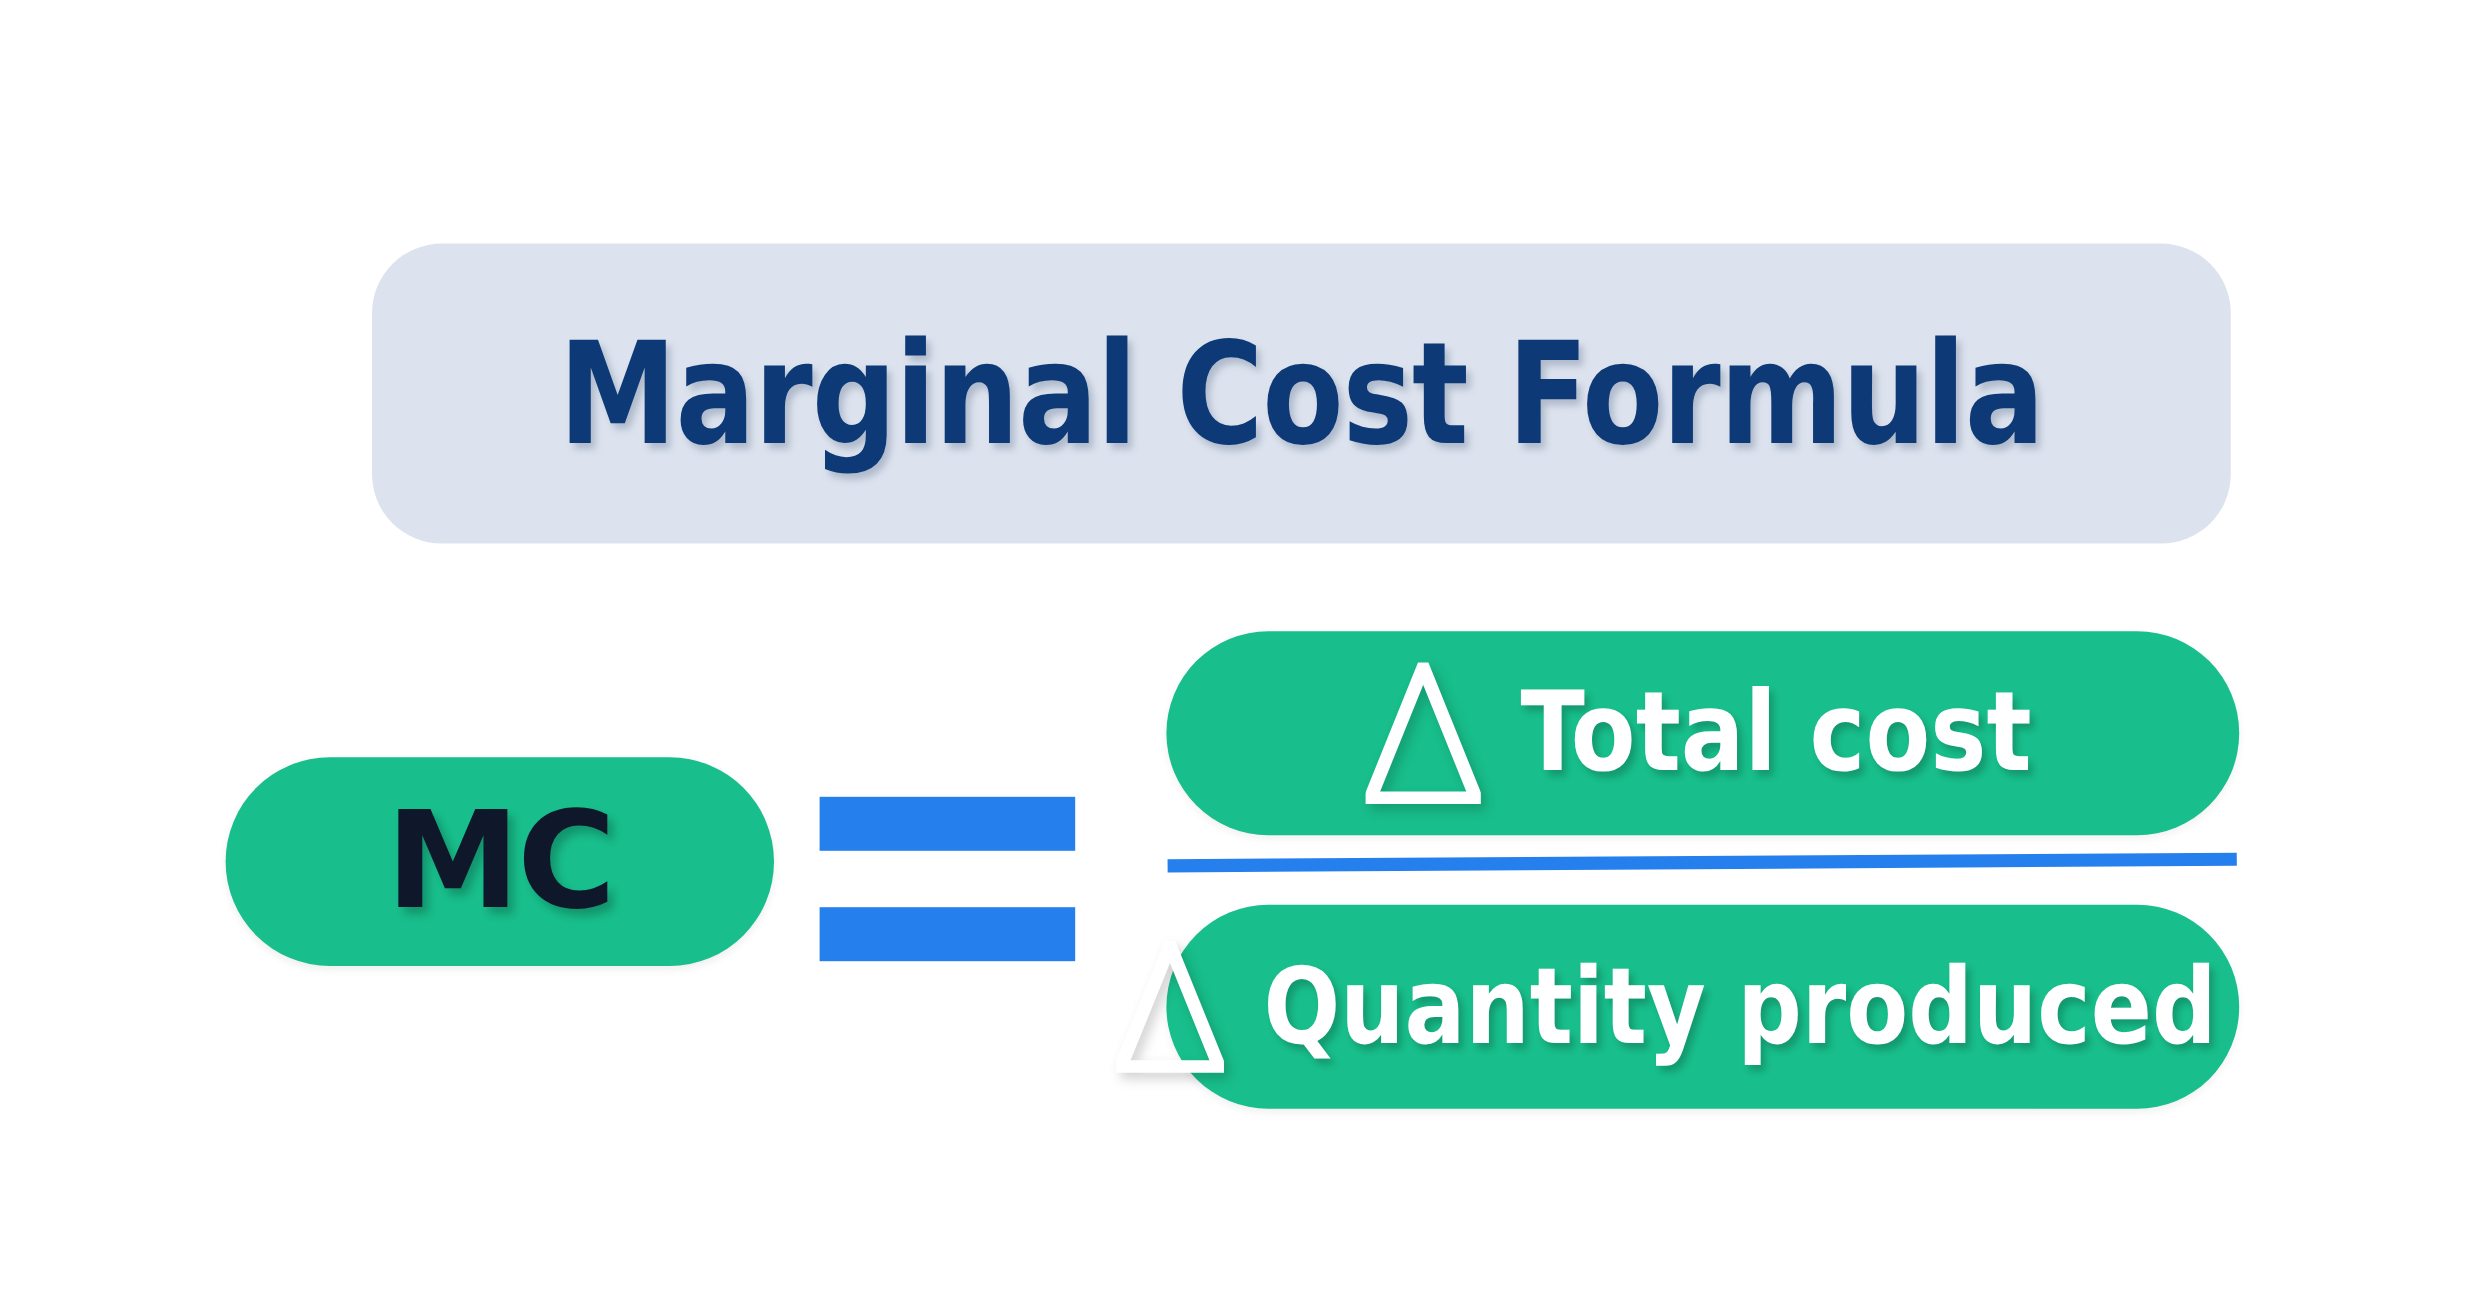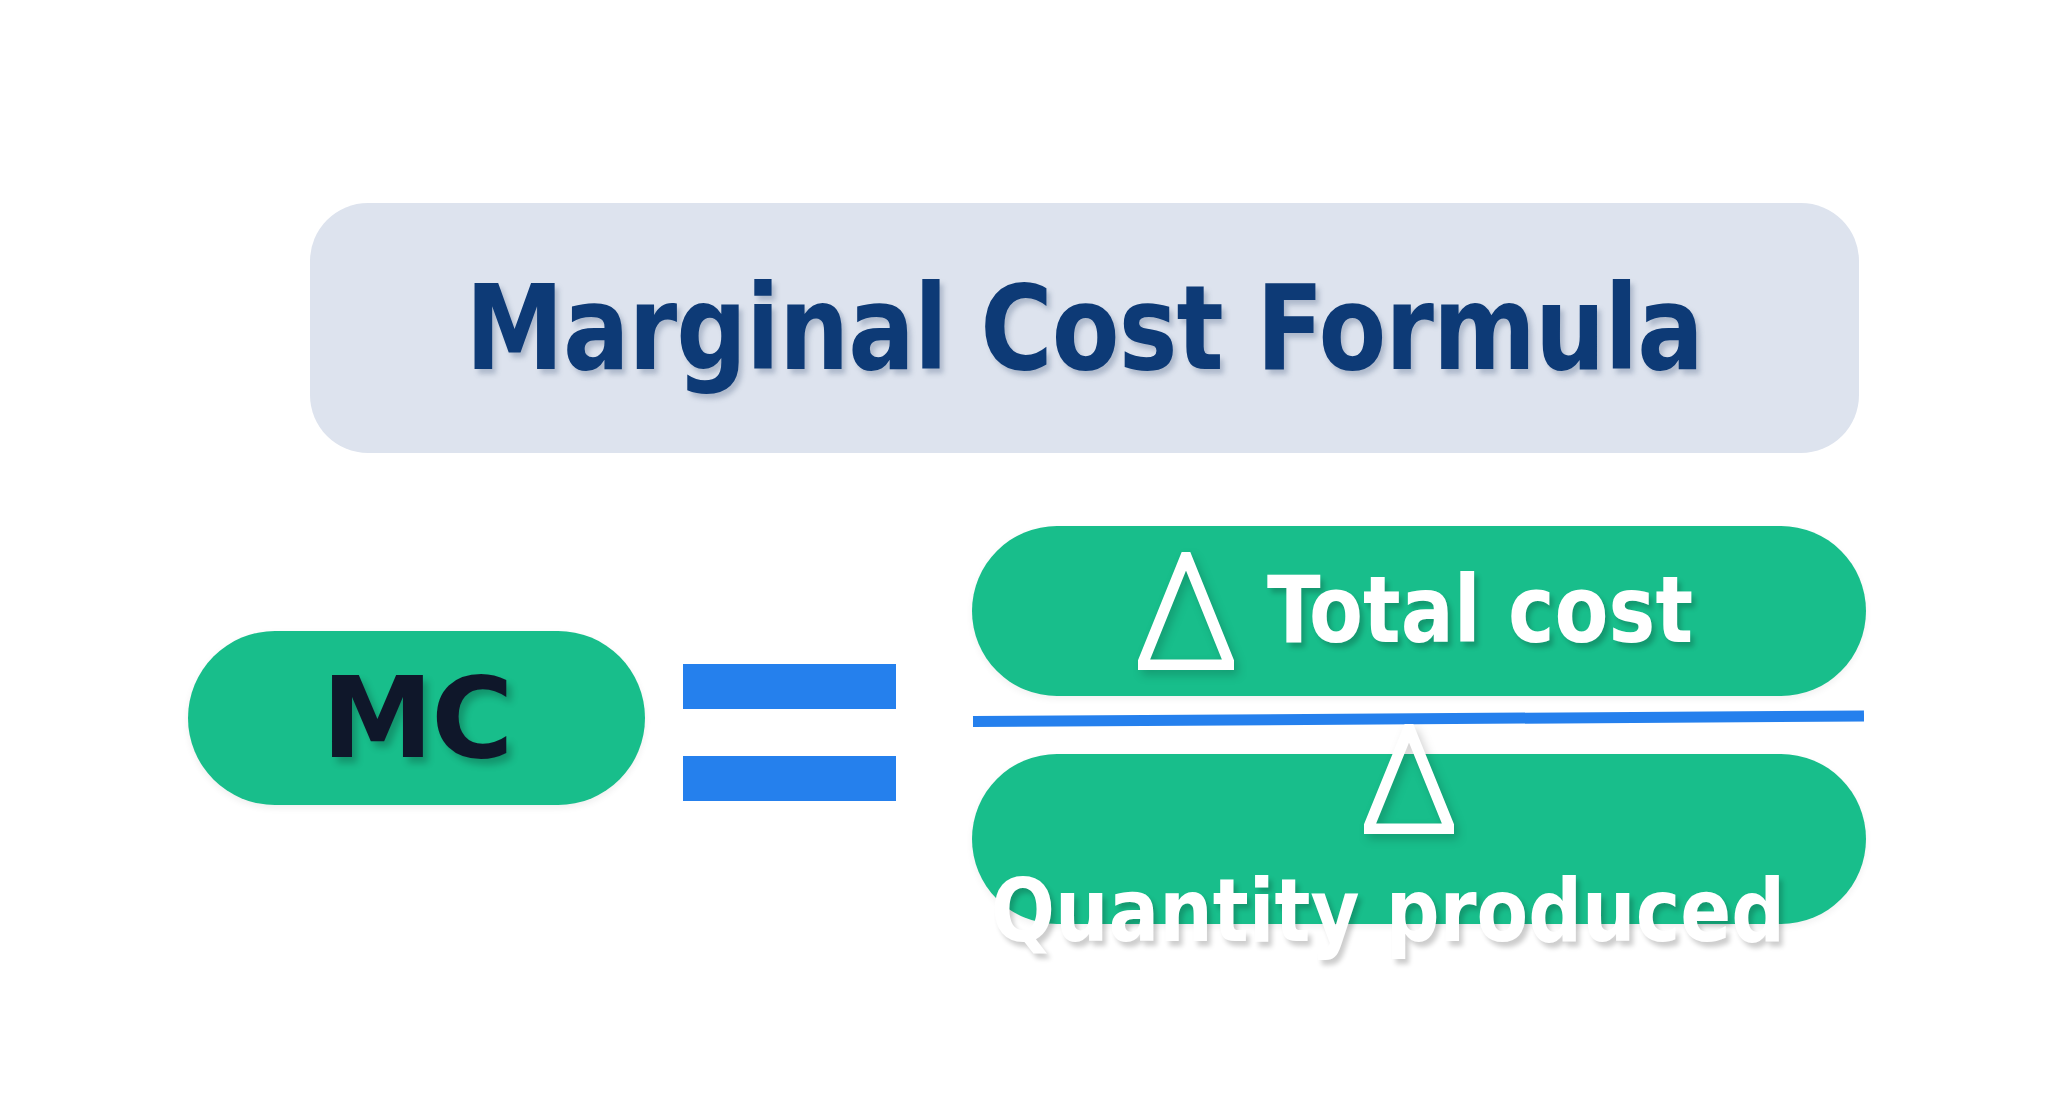--- a/index.html
+++ b/index.html
@@ -111,21 +111,21 @@
   }
   .frac-pill.numerator   { top: 0px; justify-content: center; padding-left: 0; }
   .frac-pill.denominator { top: 228px; justify-content: center; }
 
   .pill-inner {
     display: flex;
     align-items: center;
     gap: 33px;
   }
   .numerator .pill-inner { transform: translateX(8px); }
-  .denominator .pill-inner { transform: translateX(-10px); flex-direction: column; }
+  .denominator .pill-inner { transform: translateX(-10px); }
 
   .delta-icon {
     flex: 0 0 auto;
     display: block;
     filter: drop-shadow(4px 5px 5px rgba(0,0,0,0.18));
   }
   .numerator .delta-icon { width: 96px; height: 118px; }
   .denominator .delta-icon { width: 90px; height: 110px; }
 
   .frac-label {

